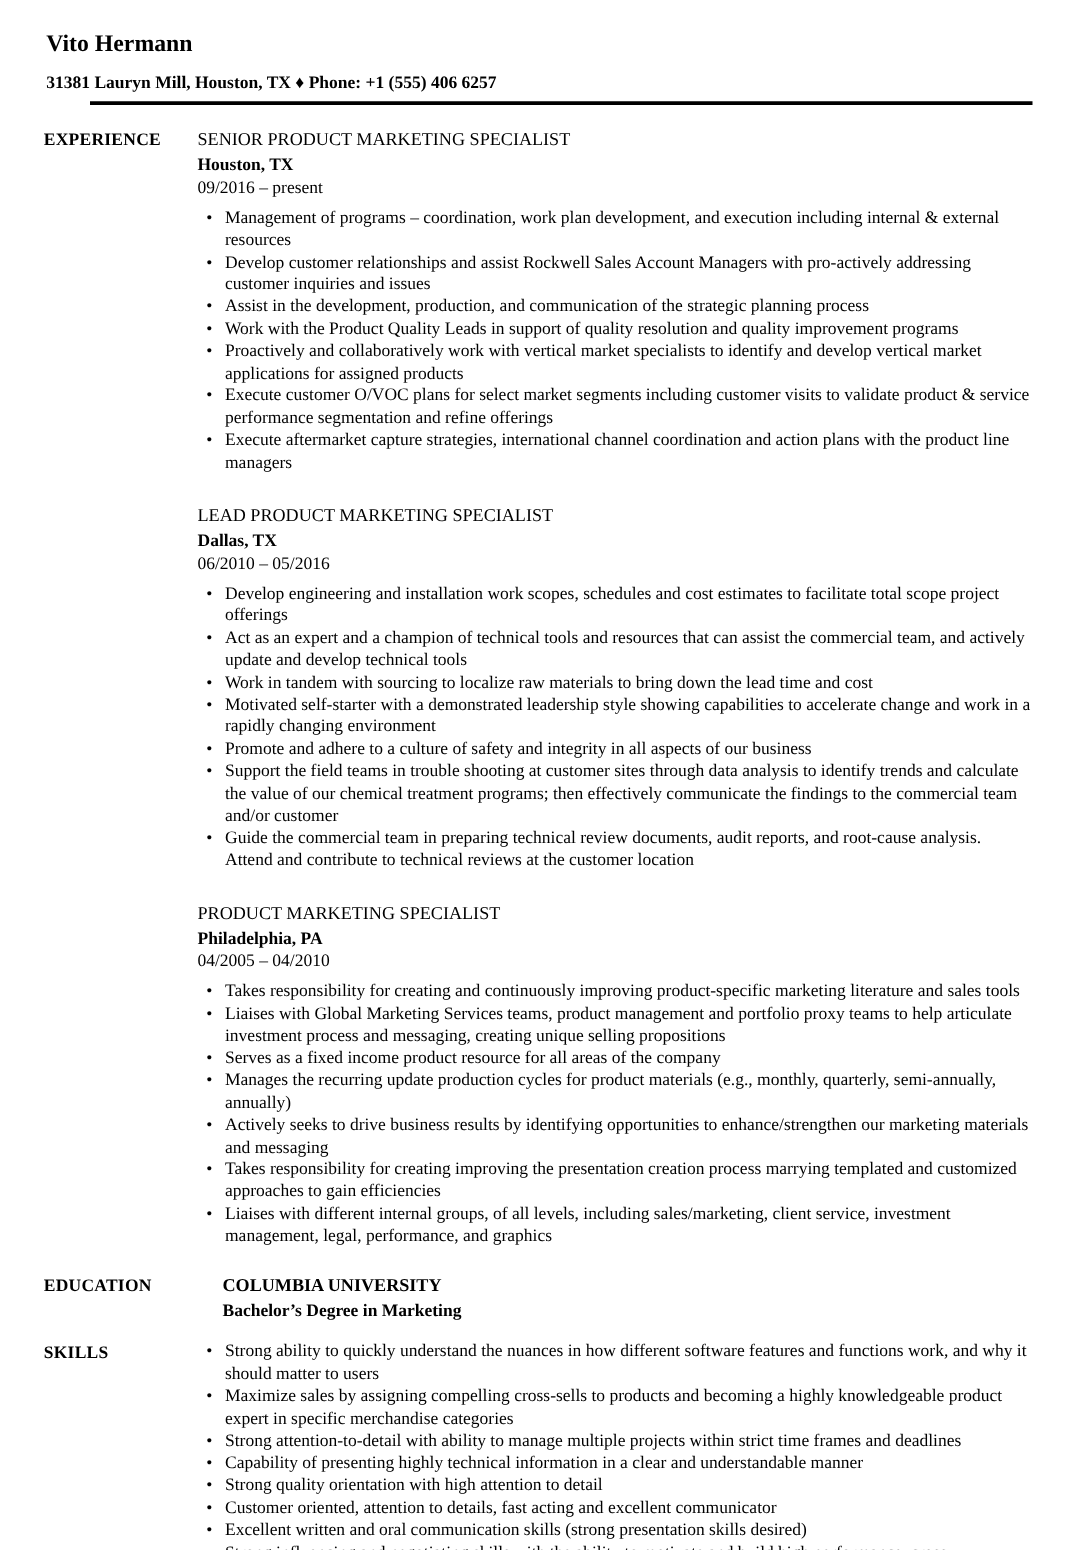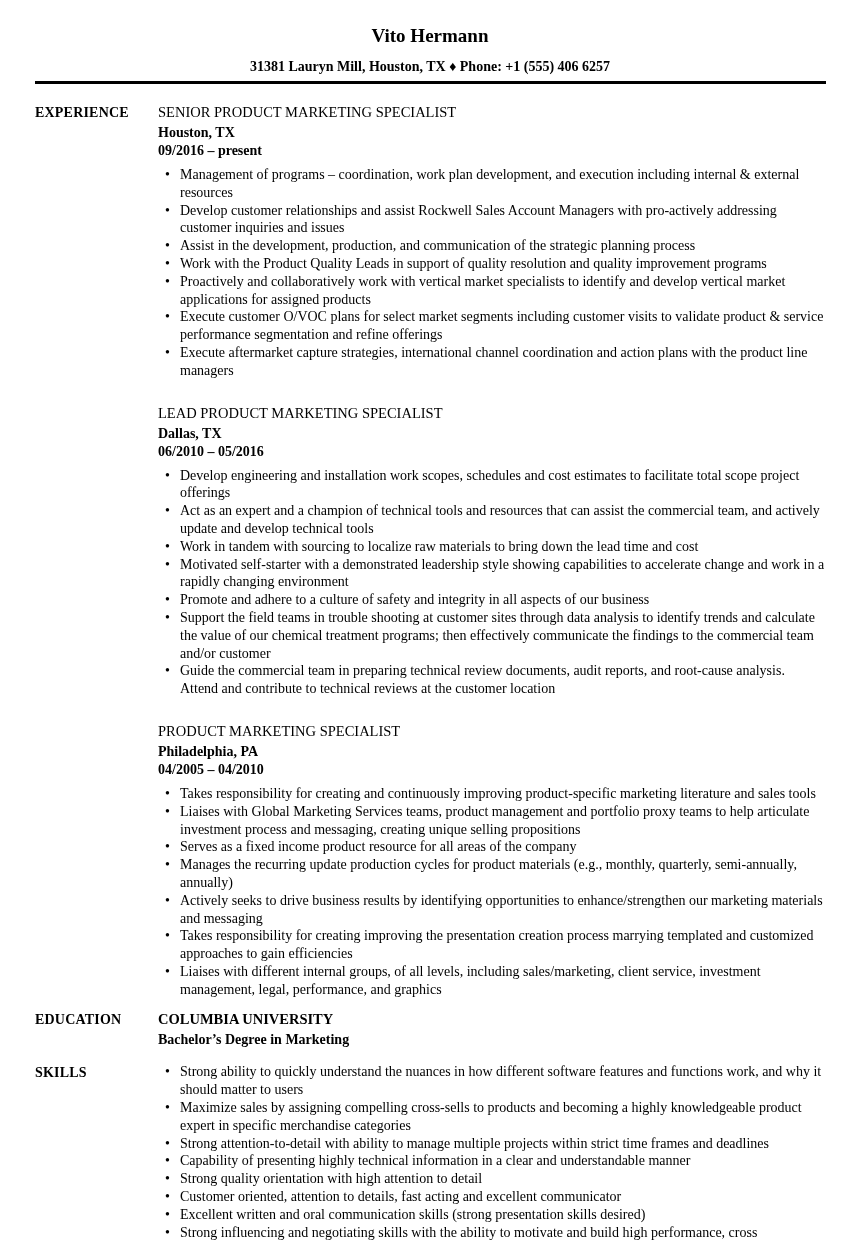--- a/index.html
+++ b/index.html
@@ -9,47 +9,47 @@
     height: 1240px;
     margin: 0 auto;
     background: #ffffff;
     color: #000000;
     font-family: "Liberation Serif", "DejaVu Serif", serif;
     font-size: 14px;
     line-height: 17.8px;
     overflow: hidden;
     position: relative;
   }
-  .header { text-align: center; padding-top: 26px; }
+  .header { padding-top: 26px; padding-left: 37px; }
   .name { font-size: 19px; line-height: 20px; font-weight: 700; }
   .contact { font-size: 14px; font-weight: 700; margin-top: 13px; line-height: 15px; }
   .contact-rule {
     border: 0;
     border-top: 3px solid #000000;
     margin: 7px 34px 0 35px;
   }
   .row {
     display: grid;
     grid-template-columns: 123px 667px;
     padding: 0 35px;
     align-items: start;
   }
   .row-experience { margin-top: 19px; }
-  .row-education { margin-top: 12px; }
+  .row-education { margin-top: 22px; gap: 20px; }
   .row-skills { margin-top: 14px; }
   .section-label {
     font-weight: 700;
     font-size: 14px;
     line-height: 19px;
     letter-spacing: 0.2px;
   }
   .job + .job { margin-top: 24px; }
   .job-title { font-weight: 400; font-size: 14.5px; line-height: 19px; }
   .job-location { font-weight: 700; font-size: 14px; margin-top: 1px; line-height: 19px; }
-  .job-dates { font-size: 14px; line-height: 17px; font-weight: bold; }
+  .job-dates { font-size: 14px; line-height: 17px; }
   ul.bullets { list-style: none; margin: 7px 0 0 0; padding: 0; }
   ul.bullets li {
     position: relative;
     padding-left: 22px;
   }
   ul.bullets li::before {
     content: "\2022";
     position: absolute;
     left: 7px;
     top: 0;

